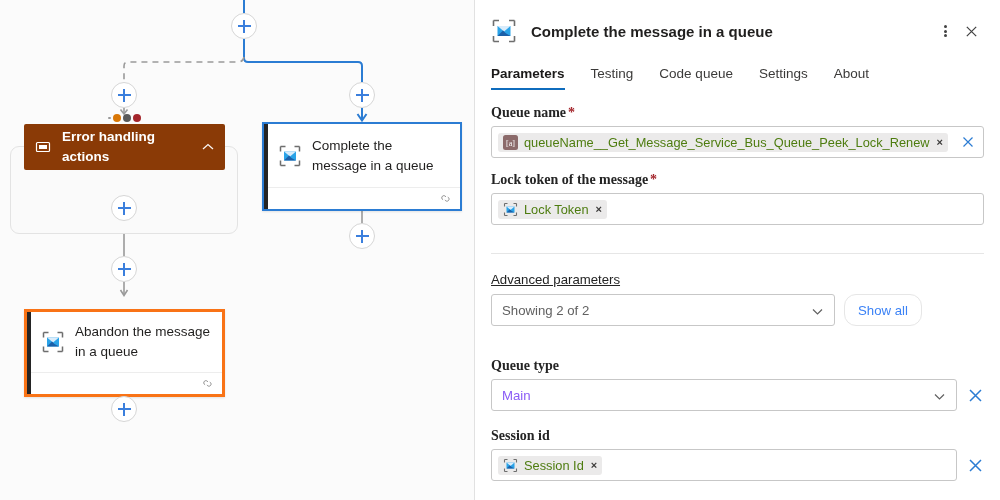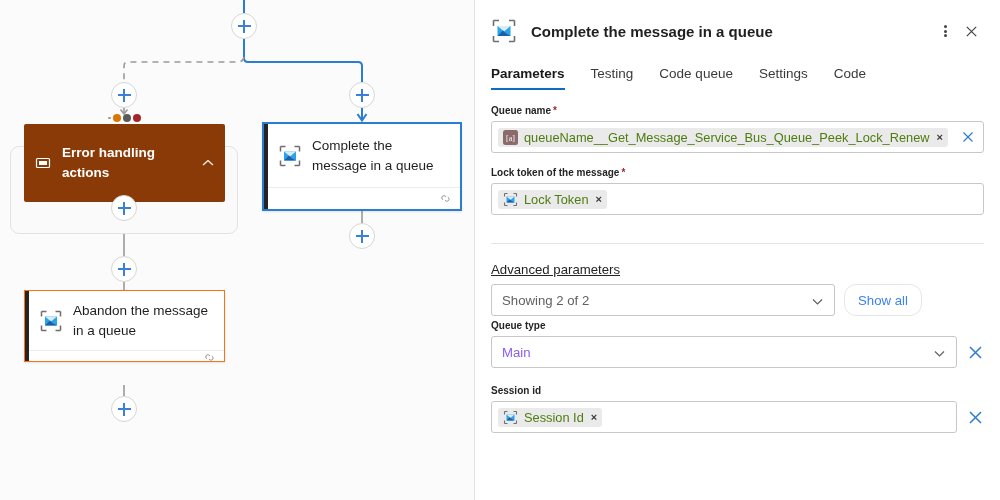--- a/index.html
+++ b/index.html
@@ -93,21 +93,21 @@
   }
   .tab:first-child { padding-left: 0; }
   .tab.active { font-weight: bold; color: #1b1a19; }
   .tab.active::after {
     content: ""; position: absolute; left: 0; right: 13px; bottom: 0; height: 2.5px; background: #0f6cbd;
   }
 
   #panel-body { padding: 0 16px; }
 
   .field-label {
-    font-size: 10px; font-weight: bold; color: #242424; margin: 14px 0 5px 0;
+    font-size: 14px; font-weight: bold; color: #242424; margin: 14px 0 5px 0; font-family: Liberation Serif, serif;
   }
   .field-label .req { color: #a4262c; font-weight: bold; margin-left: 2px; }
 
   .field-row { display: flex; align-items: center; gap: 10px; }
 
   .token-input {
     flex: 1 1 auto; min-height: 32px; border: 1px solid #c7c7c7; border-radius: 3px;
     background: #fff; display: flex; align-items: center; padding: 3px 6px;
     position: relative;
   }
@@ -192,21 +192,21 @@
 
     <div class="scope-box" style="left:10px; top:146px; width:228px; height:88px;"></div>
 
     <div class="status-dots" style="left:108px; top:114px;">
       <i style="width:2.5px;height:2.5px;background:#9a9a9a;"></i>
       <i style="width:8px;height:8px;background:#d97706;"></i>
       <i style="width:8px;height:8px;background:#5a5a5a;"></i>
       <i style="width:8px;height:8px;background:#a4262c;"></i>
     </div>
 
-    <div class="scope-header" style="left:24px; top:124px; width:201px; height:78px;">
+    <div class="scope-header" style="left:24px; top:124px; width:201px; height:46px;">
       <span class="sc-icon">
         <svg viewBox="0 0 18 18" width="18" height="18">
           <rect x="2.5" y="4.5" width="13" height="9" rx="1" fill="none" stroke="#ffffff" stroke-width="1.2"></rect>
           <rect x="5" y="7" width="8" height="4" fill="#ffffff"></rect>
         </svg>
       </span>
       <span class="sc-title">Error handling actions</span>
       <span class="chev">
         <svg viewBox="0 0 14 14" width="14" height="14">
           <path d="M2,9 L7,4.5 L12,9" fill="none" stroke="#ffffff" stroke-width="1.3"></path>
@@ -227,21 +227,21 @@
         </span>
         <span class="n-title">Complete the message in a queue</span>
       </div>
       <div class="footer">
         <svg viewBox="0 0 16 16" width="13" height="13">
           <path d="M5,9.5 a2.6,2.6 0 1 1 3.4,-3.4 M10.8,6.3 a2.6,2.6 0 1 1 -3.4,3.4" fill="none" stroke="#8a8a8a" stroke-width="1.2"></path>
         </svg>
       </div>
     </div>
 
-    <div class="node-card" style="left:24px; top:290px; width:201px; height:72px; border:1px solid #f97316;">
+    <div class="node-card" style="left:24px; top:309px; width:201px; height:88px; border:3px solid #f97316;">
       <span class="accent"></span>
       <div class="row">
         <span class="n-icon">
           <svg viewBox="0 0 24 24" width="24" height="24">
             <path d="M2.5,2.5 h5 M2.5,2.5 v5 M21.5,2.5 h-5 M21.5,2.5 v5 M2.5,21.5 h5 M2.5,21.5 v-5 M21.5,21.5 h-5 M21.5,21.5 v-5" fill="none" stroke="#6e6e6e" stroke-width="1.5"></path>
             <rect x="6" y="7.5" width="12" height="9" fill="#2aa3e8"></rect>
             <path d="M6,7.5 L12,12.5 L18,7.5 Z" fill="#d9ecfb"></path>
             <path d="M6,16.5 L11,11.5 L13.5,14 L18,16.5 Z" fill="#1b5fa8"></path>
           </svg>
         </span>
@@ -279,21 +279,21 @@
           <path d="M3,3 L13,13 M13,3 L3,13" fill="none" stroke="#424242" stroke-width="1.3"></path>
         </svg>
       </span>
     </div>
 
     <div id="tabs">
       <div class="tab active">Parameters</div>
       <div class="tab">Testing</div>
       <div class="tab">Code queue</div>
       <div class="tab">Settings</div>
-      <div class="tab">Code</div>
+      <div class="tab">About</div>
     </div>
 
     <div id="panel-body">
 
       <div class="field-label">
         <span>Queue name</span><span class="req">*</span>
       </div>
       <div class="field-row">
         <div class="token-input">
           <span class="chip">
@@ -342,21 +342,21 @@
           <span class="combo-text muted">Showing 2 of 2</span>
           <span class="caret">
             <svg viewBox="0 0 13 13" width="13" height="13">
               <path d="M2,4.5 L6.5,9 L11,4.5" fill="none" stroke="#616161" stroke-width="1.2"></path>
             </svg>
           </span>
         </div>
         <button class="btn disabled">Show all</button>
       </div>
 
-      <div class="field-label" style="margin-top:4px;">Queue type</div>
+      <div class="field-label" style="margin-top:32px;">Queue type</div>
       <div class="field-row">
         <div class="combo" style="flex:1 1 auto;">
           <span class="combo-text">Main</span>
           <span class="caret">
             <svg viewBox="0 0 13 13" width="13" height="13">
               <path d="M2,4.5 L6.5,9 L11,4.5" fill="none" stroke="#616161" stroke-width="1.2"></path>
             </svg>
           </span>
         </div>
         <span class="clear-x">

